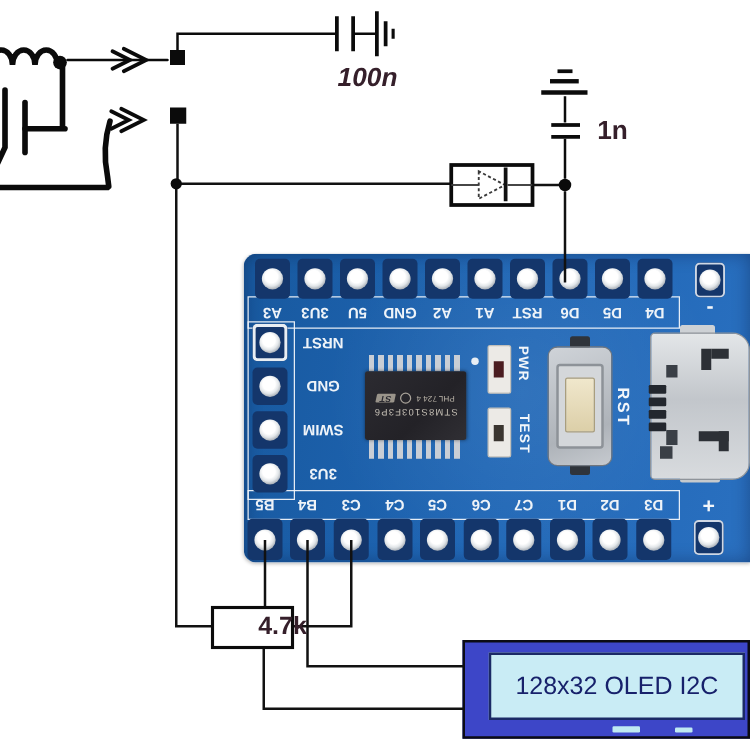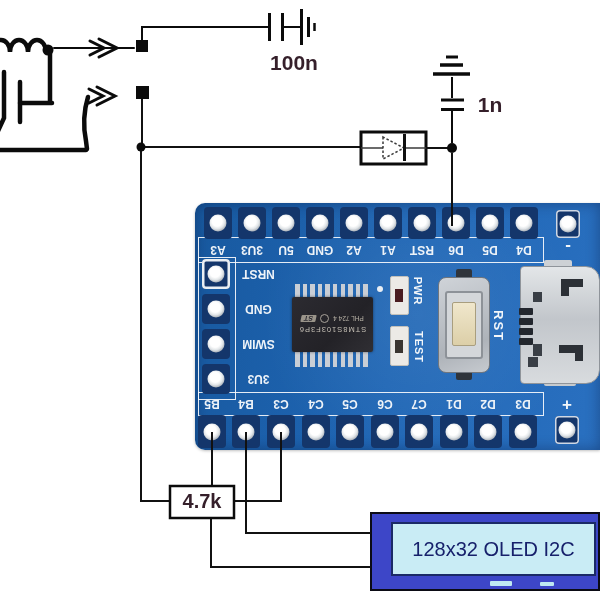--- a/index.html
+++ b/index.html
@@ -252,17 +252,17 @@
 
     <g stroke="#111" fill="none" stroke-width="2">
       <path d="M 212 432 V 486"></path>
       <path d="M 234 501 H 281 V 432"></path>
       <path d="M 211 518 V 567 H 371"></path>
       <path d="M 246 432 V 533 H 371"></path>
     </g>
     <rect x="170" y="486" width="64" height="32" fill="#ffffff" stroke="#0b0b0b" stroke-width="2.5"></rect>
   </svg>
 
-  <div class="val" style="left:262px;top:51px;width:64px;">100n</div>
+  <div class="val" style="left:262px;top:51px;width:64px;font-style:italic;">100n</div>
   <div class="val" style="left:470px;top:93px;width:40px;">1n</div>
-  <div class="val" style="left:170px;top:490px;width:64px;font-size:20px;">4.7k</div>
+  <div class="val" style="left:170px;top:490px;width:64px;font-size:20px;padding-left:24px;">4.7k</div>
 
 </div>
 
 </body></html>

